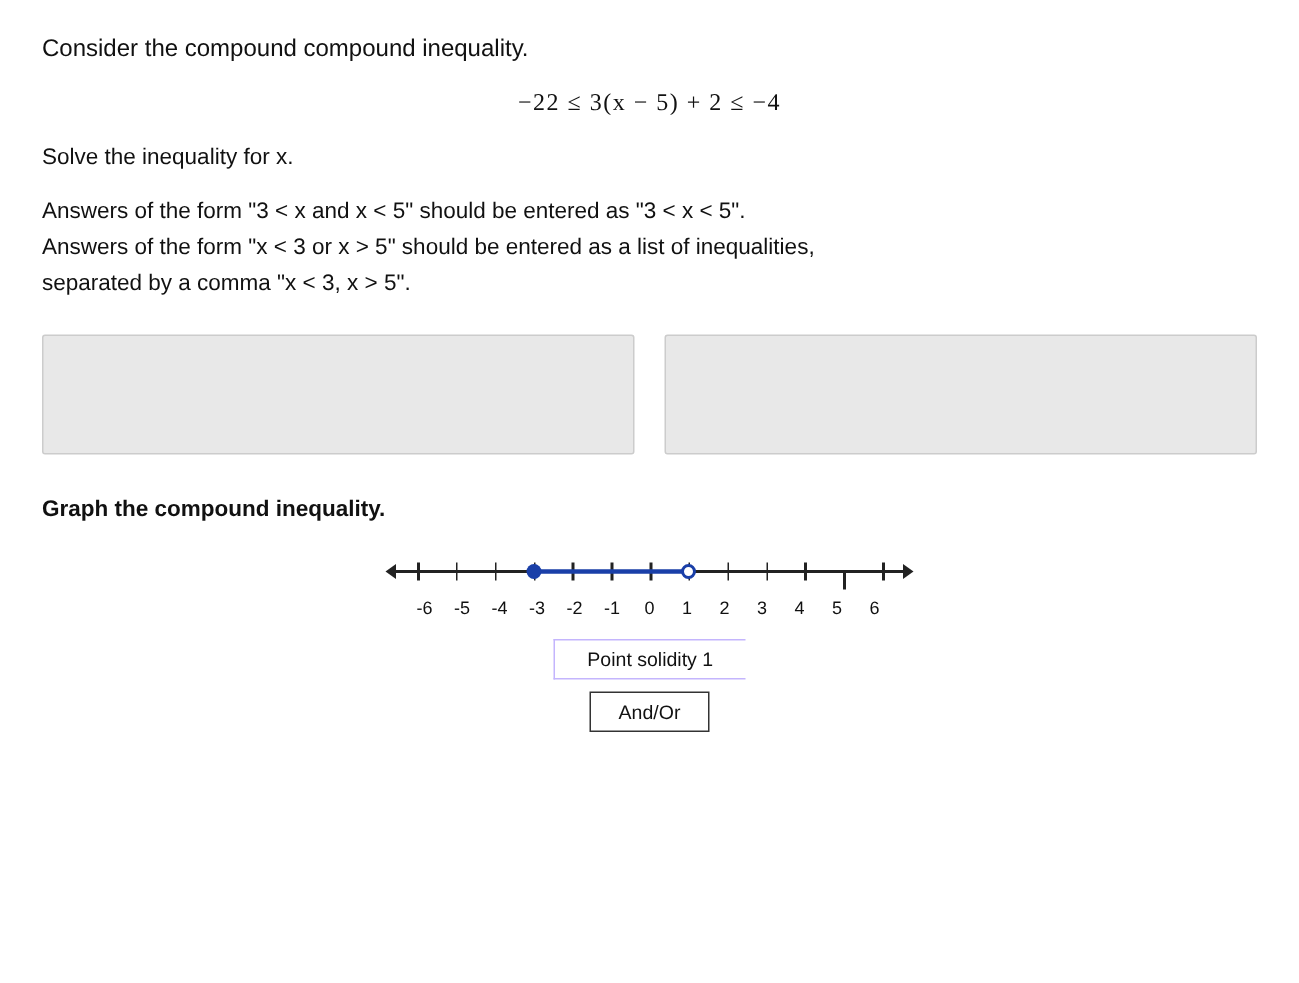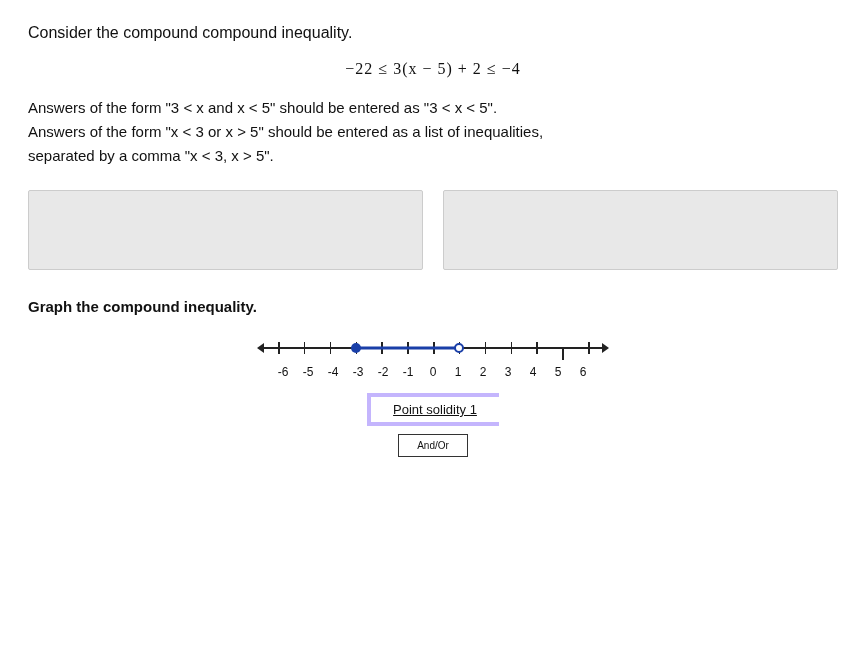--- a/index.html
+++ b/index.html
@@ -179,38 +179,37 @@
     }
 
     .buttons-row {
       display: flex;
       gap: 0;
       margin-top: 8px;
       justify-content: center;
     }
 
     .btn-point {
-      border: 4px solid #c4b5fd;
+      border: 1px solid #c4b5fd;
       background: #fff;
       padding: 5px 22px;
       font-size: 13px;
       cursor: pointer;
       color: #111;
-      text-decoration: underline;
     }
 
     .btn-point:first-child {
       border-right: none;
     }
 
     .btn-andor {
       border: 1px solid #333;
       background: #fff;
       padding: 5px 18px;
-      font-size: 10px;
+      font-size: 13px;
       cursor: pointer;
       color: #111;
       margin-top: 4px;
       display: block;
     }
 
     .andor-row {
       display: flex;
       justify-content: center;
       margin-top: 4px;
@@ -219,20 +218,23 @@
 </head>
 <body>
 
 <div class="page">
   <p class="title">Consider the compound compound inequality.</p>
 
   <div class="main-equation">
     <span>−22 ≤ 3(x − 5) + 2 ≤ −4</span>
   </div>
 
+  <p class="solve-label">
+    <span>Solve the inequality for x.</span>
+  </p>
 
   <div class="instructions">
     <span>Answers of the form "3 &lt; x and x &lt; 5" should be entered as "3 &lt; x &lt; 5".</span><br>
     <span>Answers of the form "x &lt; 3 or x &gt; 5" should be entered as a list of inequalities,</span><br>
     <span>separated by a comma "x &lt; 3, x &gt; 5".</span>
   </div>
 
   <div class="answer-area">
     <div class="answer-box"></div>
     <div class="answer-box"></div>

